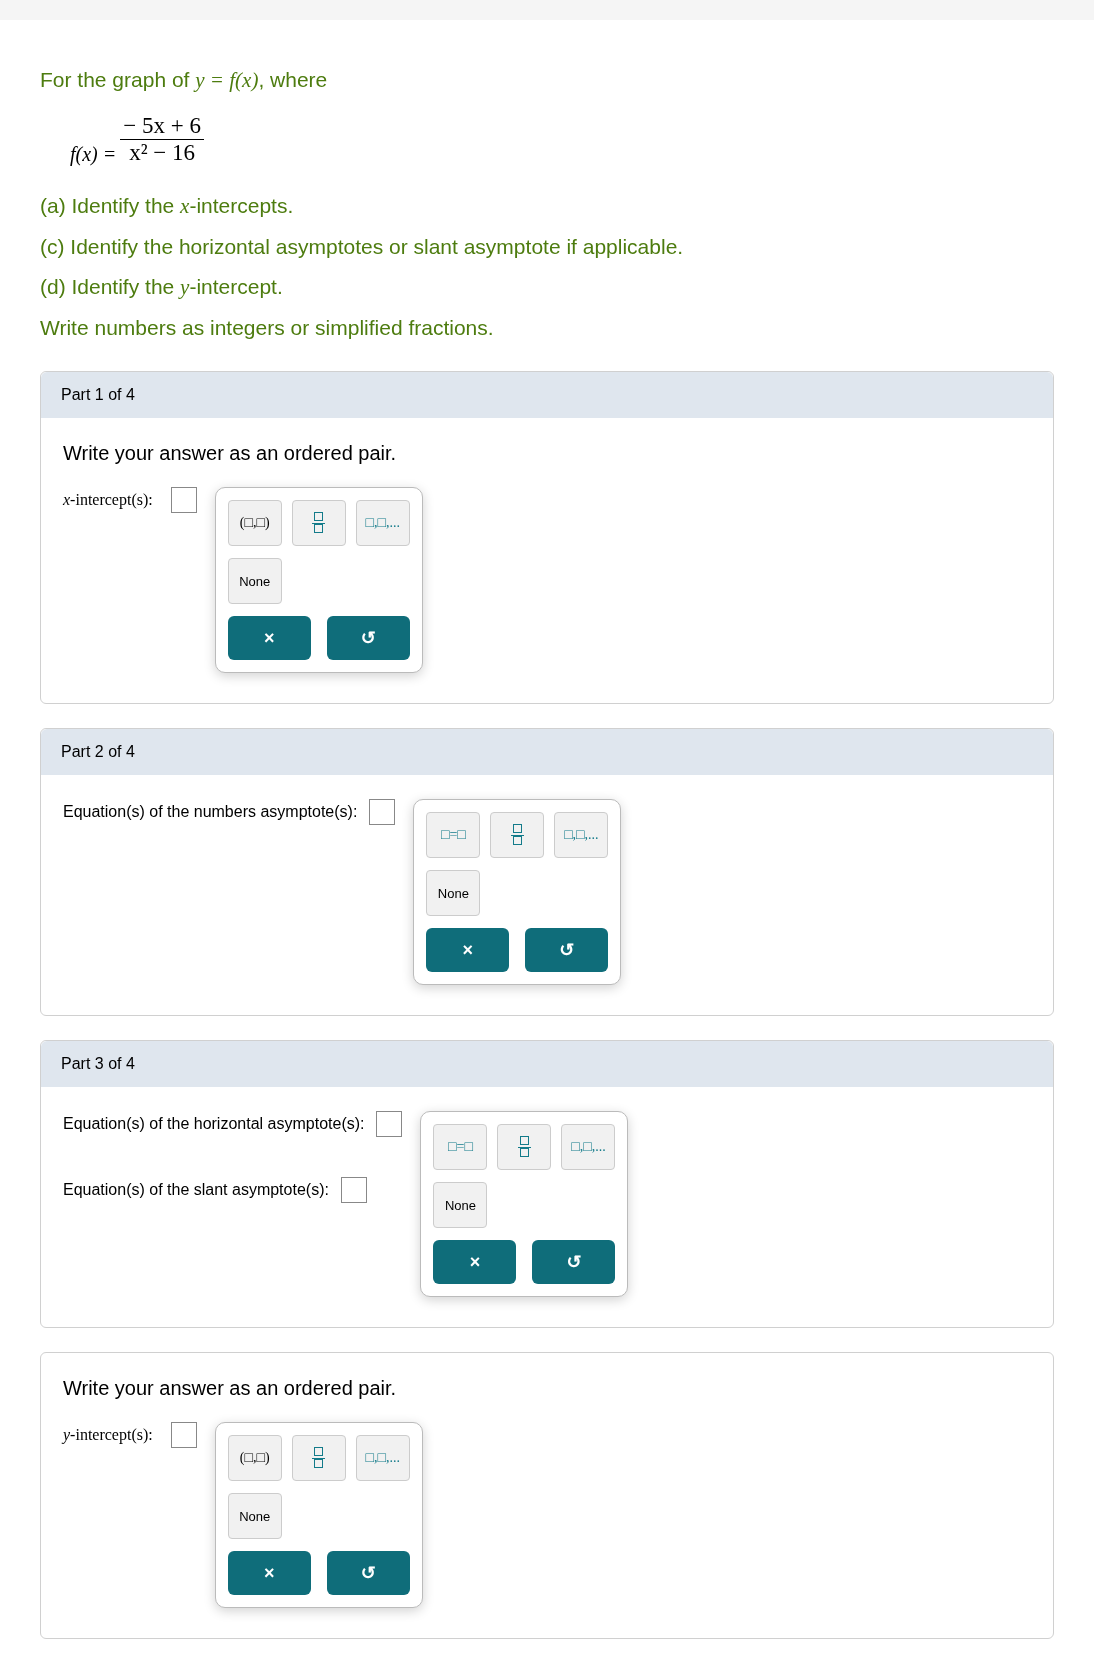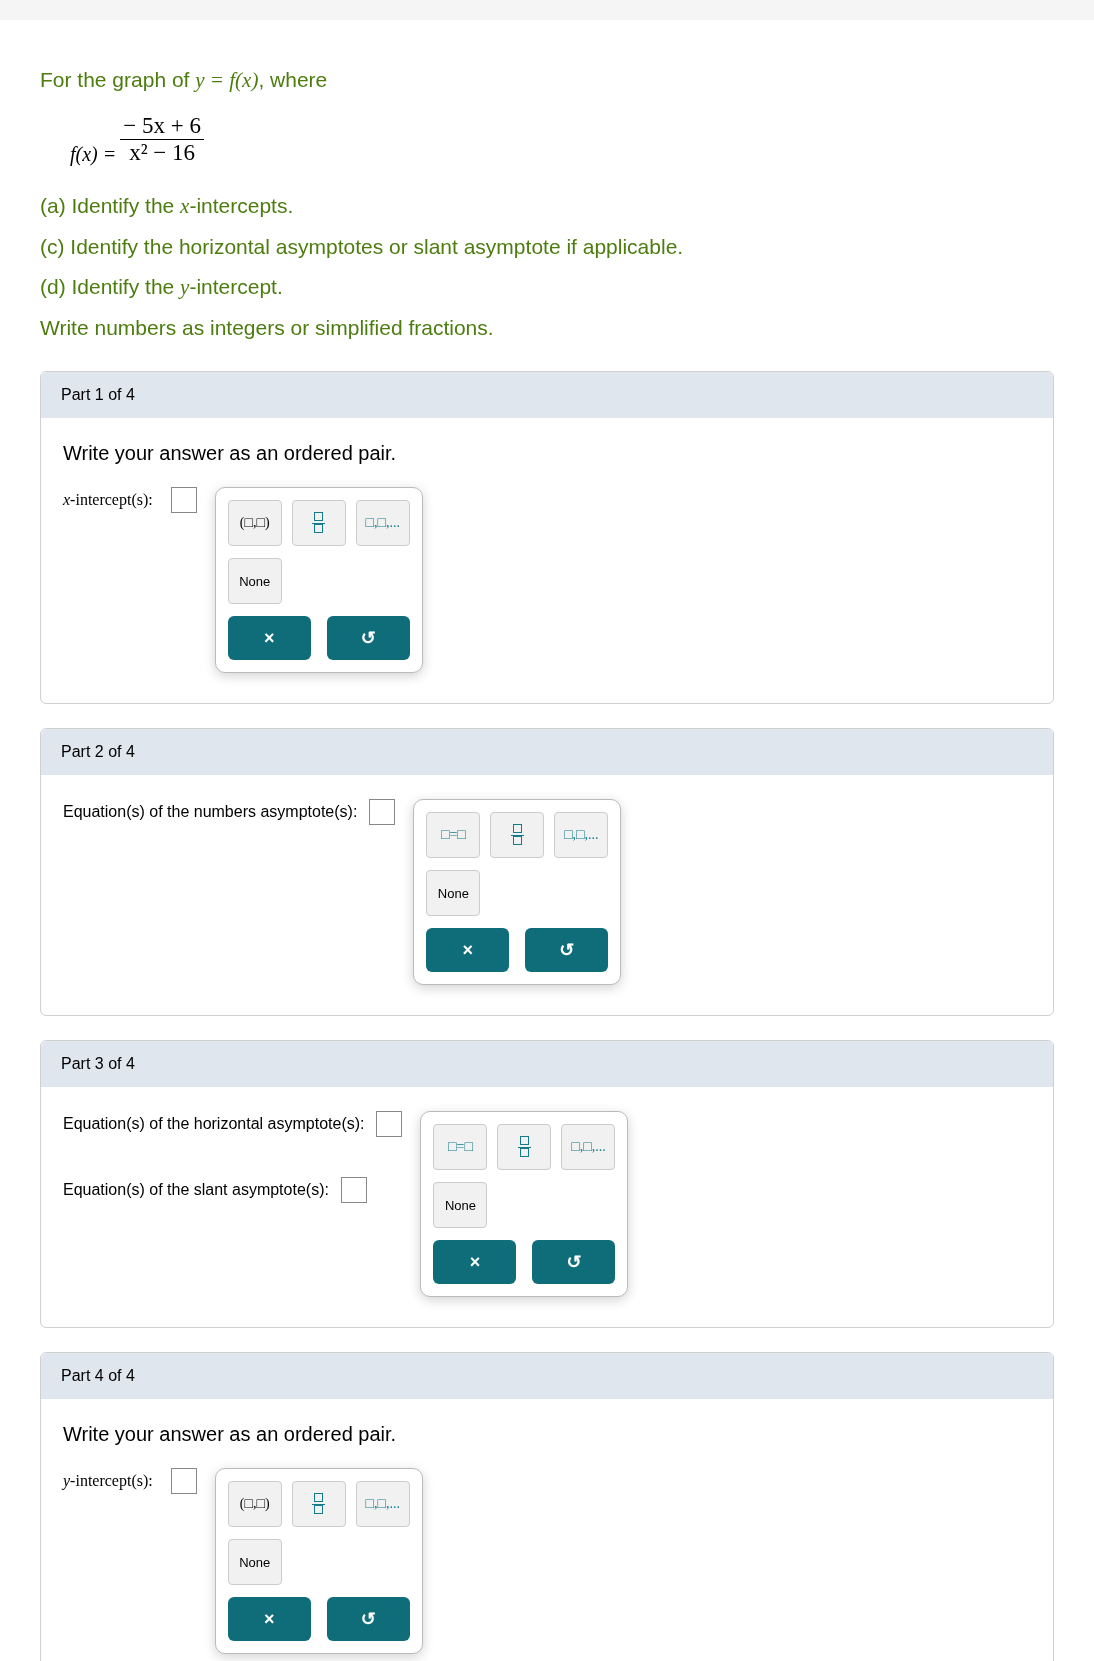--- a/index.html
+++ b/index.html
@@ -223,21 +223,20 @@
           <div class="action-row">
             <button class="action-btn">×</button>
             <button class="action-btn">↺</button>
           </div>
         </div>
       </div>
     </div>
   </div>
 
   <div class="part-card">
-    <div class="part-header">Part 4 of 4</div>
     <div class="part-body">
       <div class="instruction">Write your answer as an ordered pair.</div>
       <div class="answer-row">
         <div class="label-text">
           <span class="mi">y</span><span>-intercept(s):</span>
         </div>
         <span class="input-box"></span>
         <div class="palette">
           <div class="palette-row">
             <div class="palette-btn">(□,□)</div>

